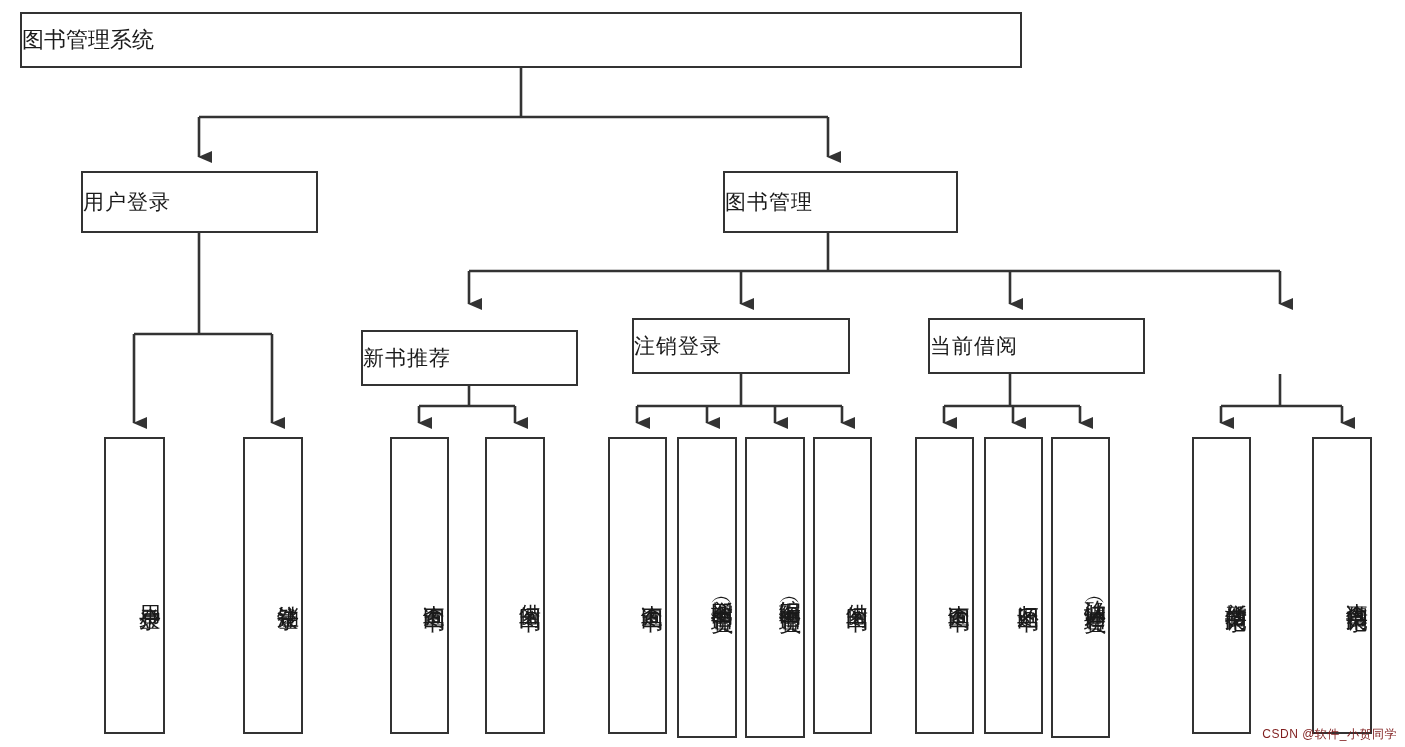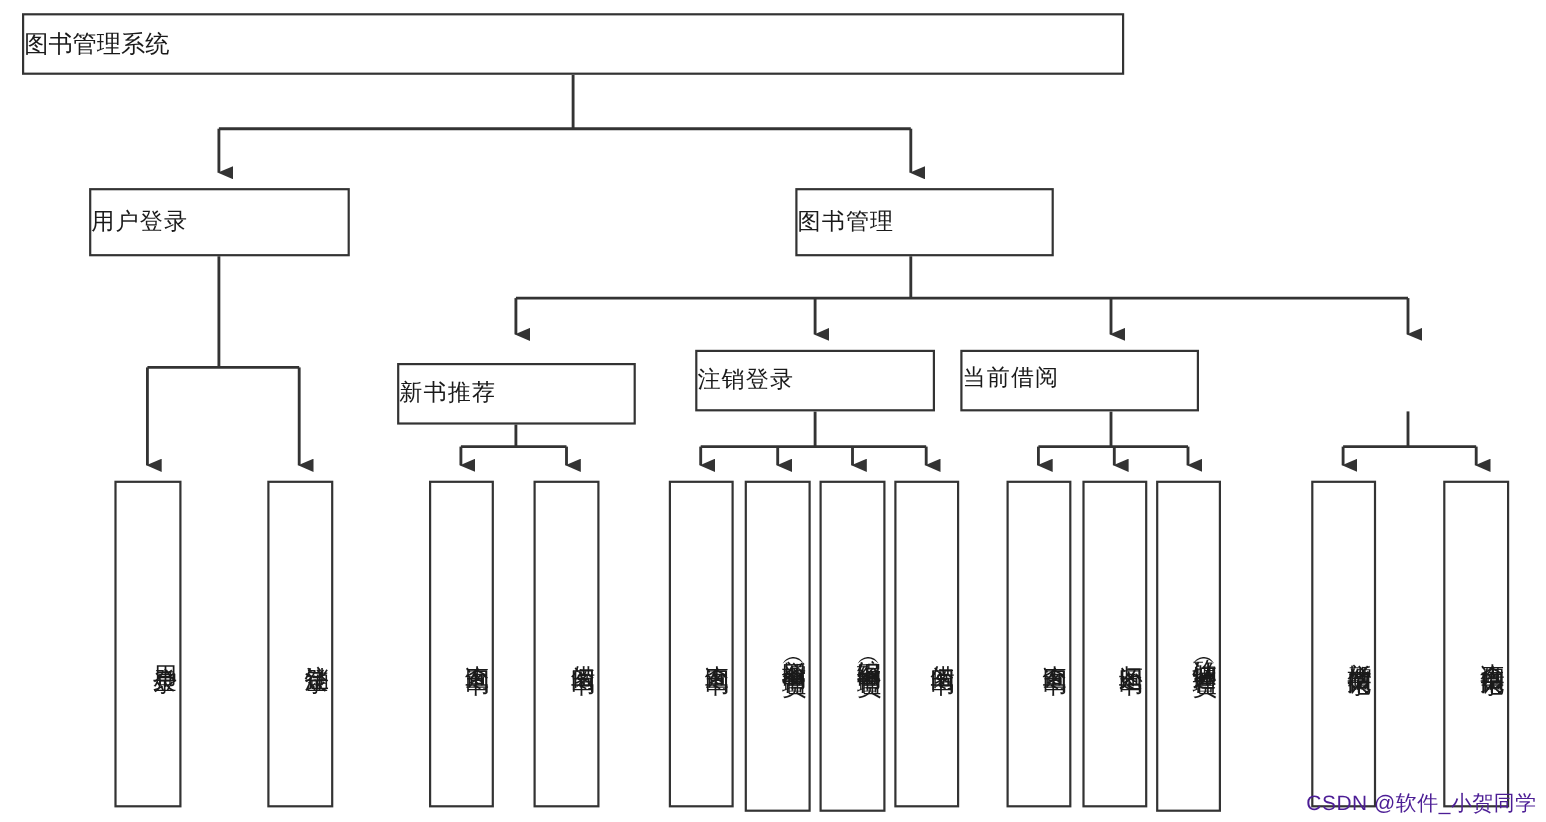--- a/index.html
+++ b/index.html
@@ -58,22 +58,22 @@
   }
   .vlabel {
     writing-mode: vertical-rl;
     text-orientation: upright;
     display: block;
   }
   #watermark {
     position: absolute;
     right: 8px;
     bottom: 4px;
-    font-size: 19px;
-    color: #4c1d95;
+    font-size: 12px;
+    color: #7f1d1d;
     letter-spacing: 0.5px;
     white-space: nowrap;
   }
 </style>
 </head>
 <body>
 
 <div id="canvas">
 
   <svg id="wires" viewBox="0 0 1405 747" width="1405" height="747" xmlns="http://www.w3.org/2000/svg">
@@ -136,21 +136,21 @@
   <div class="node horizontal" style="left:711px; top:171px; width:235px; height:62px;margin-left:12px;">
     <span>图书管理</span>
   </div>
 
   <div class="node horizontal" style="left:361px; top:318px; width:217px; height:56px;margin-top:12px;">
     <span>新书推荐</span>
   </div>
   <div class="node horizontal" style="left:632px; top:318px; width:218px; height:56px;">
     <span>注销登录</span>
   </div>
-  <div class="node horizontal" style="left:873px; top:318px; width:217px; height:56px;font-family:Liberation Mono, monospace;">
+  <div class="node horizontal" style="left:928px; top:318px; width:217px; height:56px;">
     <span>当前借阅</span>
   </div>
 
   <div class="node vertical" style="left:104px; top:437px; width:61px; height:297px;">
     <span class="vlabel">用户登录</span>
   </div>
   <div class="node vertical" style="left:243px; top:437px; width:60px; height:297px;">
     <span class="vlabel">注销登录</span>
   </div>
 

